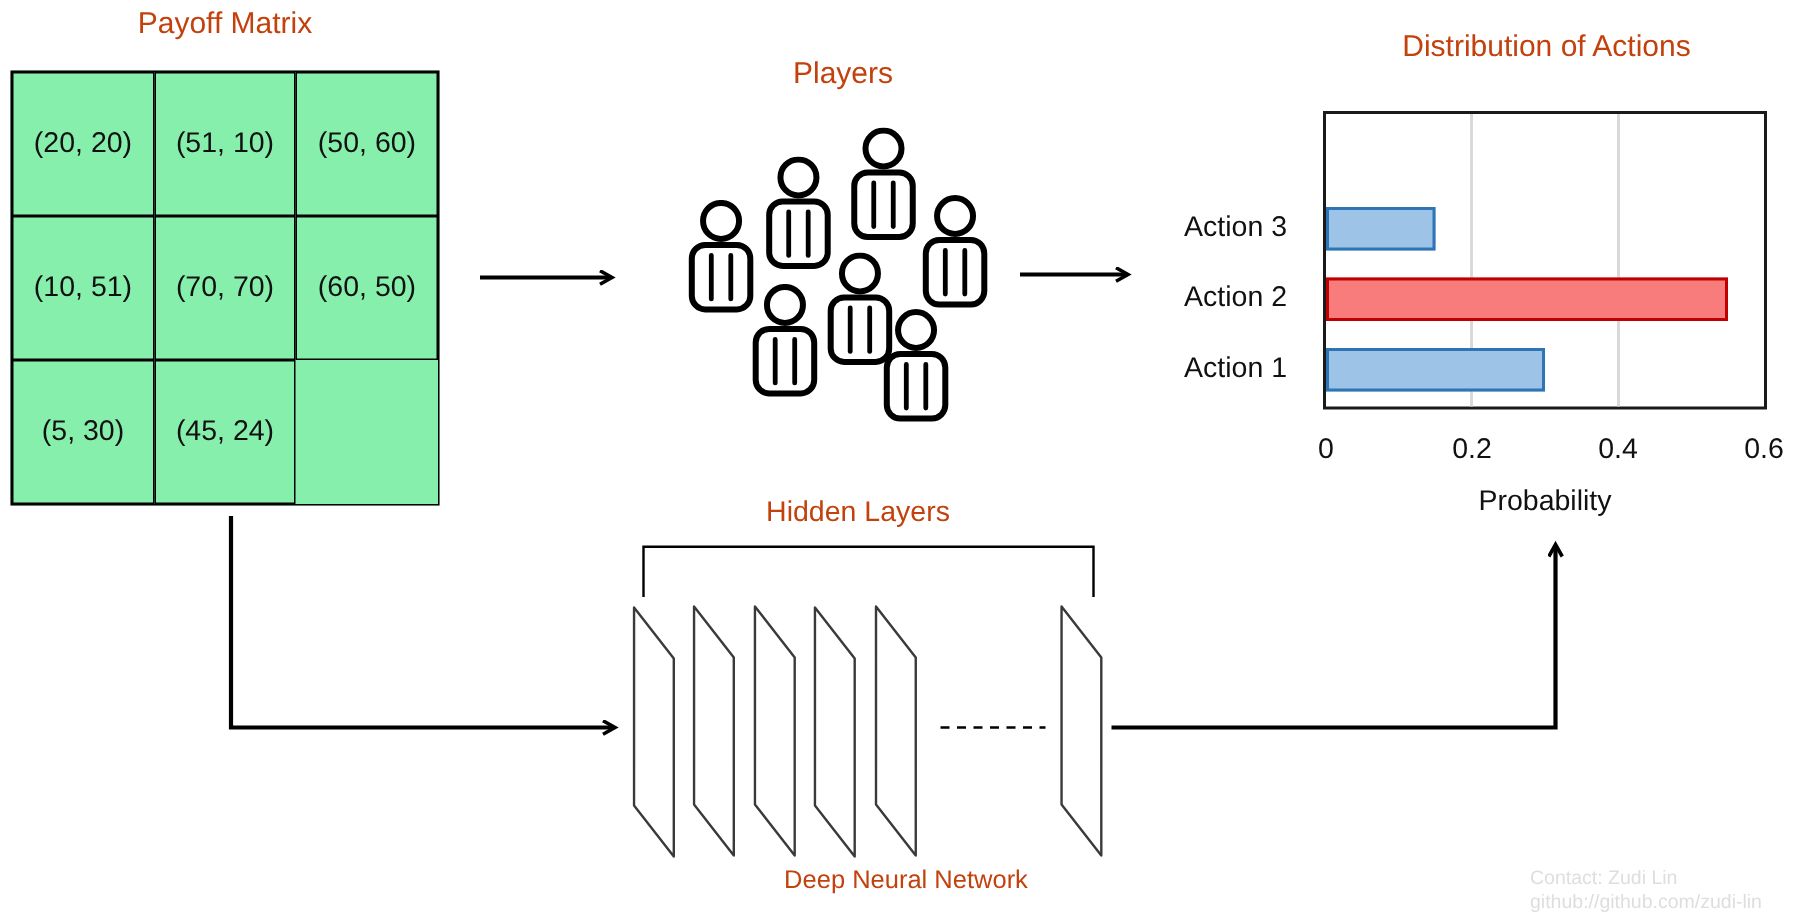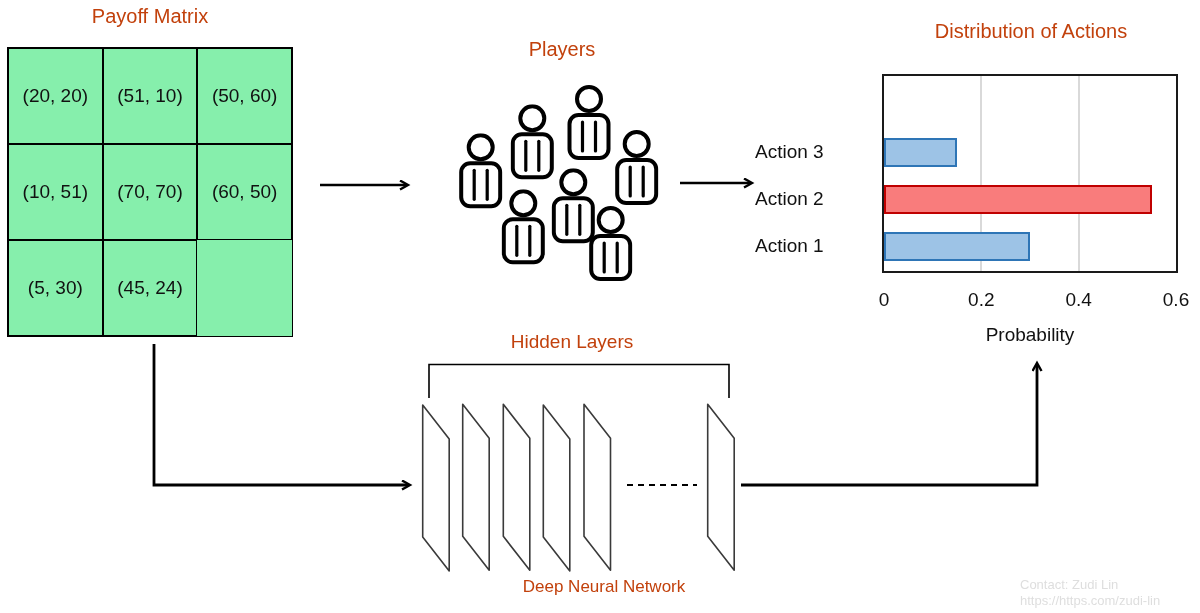--- a/index.html
+++ b/index.html
@@ -21,21 +21,21 @@
     font-size:19px;color:#111;
   }
   
   .chart-plot{
     left:882px;top:74px;width:292px;height:195px;
     border:2px solid #1a1a1a;background:#fff;
   }
   .gridline{position:absolute;top:0;bottom:0;width:2px;}
   .bar{position:absolute;left:0;box-sizing:border-box;height:29px;}
   .cat-labels{left:755px;top:76px;width:103px;height:195px;}
-  .cat-label{position:absolute;width:100%;font-size:19px;color:#111;line-height:24px;}
+  .cat-label{position:absolute;width:100%;text-align:right;font-size:19px;color:#111;line-height:24px;}
   .ticks{left:884px;top:289px;width:292px;height:24px;}
   .tick{position:absolute;transform:translateX(-50%);font-size:19px;color:#111;}
   .xlabel{left:884px;top:324px;width:292px;text-align:center;font-size:19px;color:#111;}
   
   .wm{left:1020px;width:170px;font-size:13px;line-height:16px;color:#dedede;}
 </style>
 </head>
 <body>
 
 <div id="canvas">
@@ -112,15 +112,15 @@
     </div>
   <div class="abs ticks">
       <div class="tick" style="left: 0px;">0</div>
       <div class="tick" style="left: 97.3333px;">0.2</div>
       <div class="tick" style="left: 194.667px;">0.4</div>
       <div class="tick" style="left: 292px;">0.6</div>
     </div>
   <div class="abs xlabel">Probability</div>
 
   <div class="abs wm" style="top:577px;">Contact: Zudi Lin</div>
-  <div class="abs wm" style="top:593px;">https://https.com/zudi-lin</div>
+  <div class="abs wm" style="top:593px;">github://github.com/zudi-lin</div>
 
 </div>
 
 </body></html>

